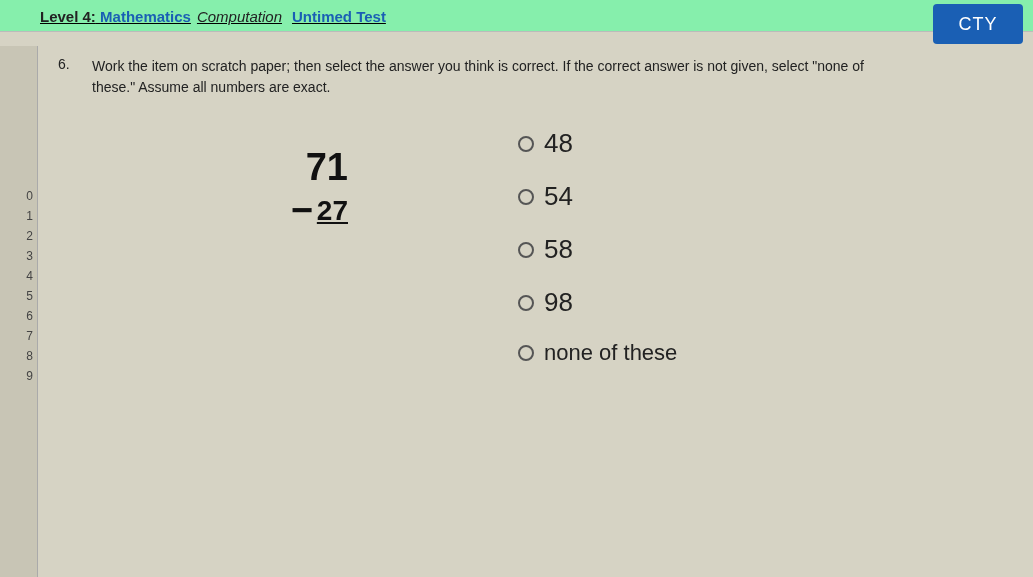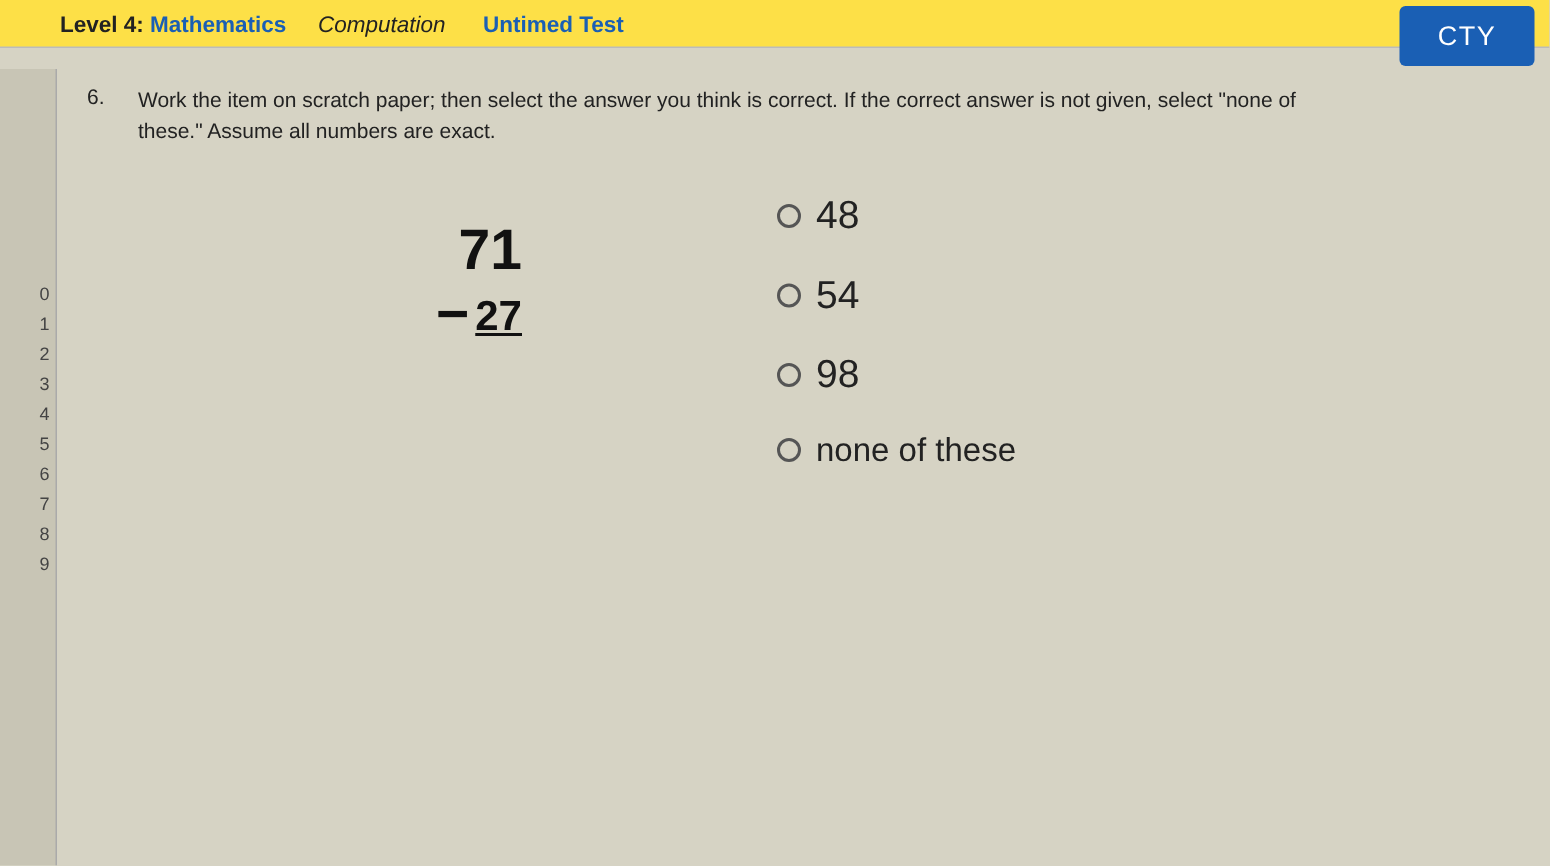--- a/index.html
+++ b/index.html
@@ -7,26 +7,27 @@
     body {
       width: 1033px;
       height: 577px;
       background-color: #d6d3c4;
       font-family: Arial, sans-serif;
       overflow: hidden;
       position: relative;
     }
 
     .top-bar {
-      background-color: #fde047;
+      background-color: #86efac;
       padding: 8px 20px 6px 40px;
       border-bottom: 1px solid #bbb;
       display: flex;
       align-items: baseline;
-      gap: 21px;
+      gap: 6px;
+      text-decoration: underline;
     }
 
     .level-label {
       font-size: 15px;
       color: #222;
       font-weight: normal;
     }
 
     .level-label strong {
       font-weight: bold;
@@ -247,20 +248,24 @@
       <label class="answer-option">
         <span class="radio-circle"></span>
         <span class="option-text">48</span>
       </label>
 
       <label class="answer-option">
         <span class="radio-circle"></span>
         <span class="option-text">54</span>
       </label>
 
+      <label class="answer-option">
+        <span class="radio-circle"></span>
+        <span class="option-text">58</span>
+      </label>
 
       <label class="answer-option">
         <span class="radio-circle"></span>
         <span class="option-text">98</span>
       </label>
 
       <label class="answer-option none-option">
         <span class="radio-circle"></span>
         <span class="option-text">none of these</span>
       </label>

